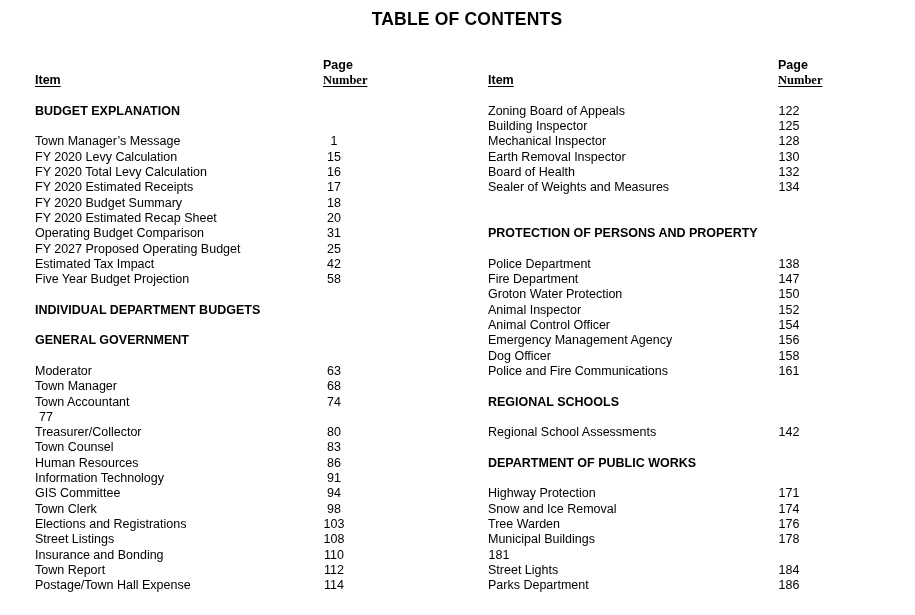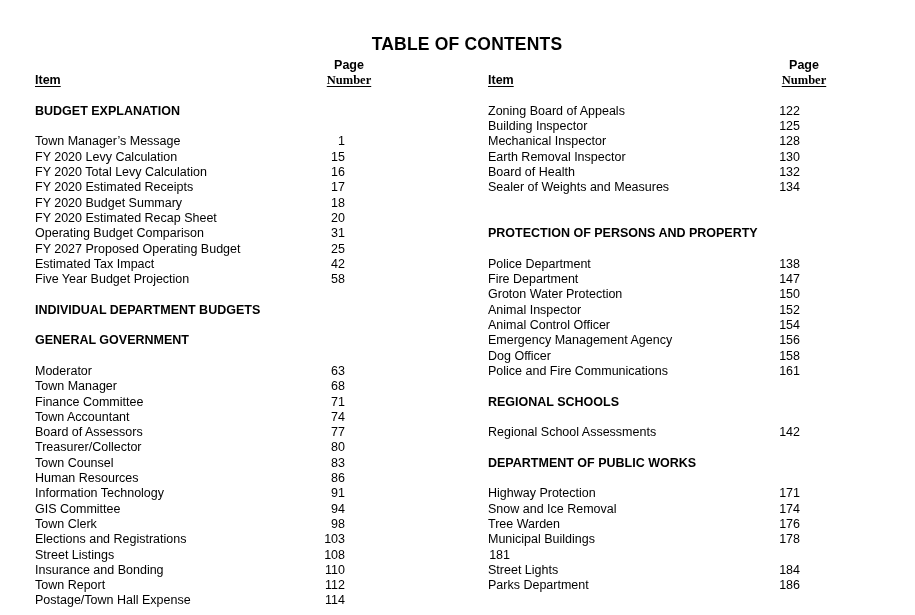--- a/index.html
+++ b/index.html
@@ -17,43 +17,42 @@
   .title {
     position: absolute;
     top: 9px;
     left: 0;
     right: 0;
     padding-left: 19px;
     text-align: center;
     font-size: 17.5px;
     font-weight: bold;
     letter-spacing: 0.2px;
-    margin-top: 25px;
   }
   .col { position: absolute; top: 58px; }
   .col-left  { left: 35px; }
   .col-right { left: 488px; }
   .row {
     display: flex;
     align-items: flex-end;
     height: 15.3px;
     line-height: 15.3px;
     white-space: nowrap;
   }
   .col-left  .label { width: 288px; }
   .col-right .label { width: 290px; }
   .page { width: 52px; }
-  .num  { width: 22px; text-align: right; }
+  .num  { width: 22px; text-align: center; }
   .header-row { height: auto; margin-bottom: 15.3px; }
   .hdr {
     font-weight: bold;
     text-decoration: underline;
     text-underline-offset: 2px;
   }
-  .pagehdr { font-weight: bold; text-align: center; }
+  .pagehdr { font-weight: bold; }
   .pagehdr .underline { text-decoration: underline; text-underline-offset: 2px; font-family: Liberation Serif, serif; }
   .row.heading .label { font-weight: bold; }
 </style>
 </head>
 <body>
 
 <div class="page-canvas">
 
   <div class="title">TABLE OF CONTENTS</div>
 
@@ -147,33 +146,26 @@
             <div class="num">63</div>
           </div>
         </div>
         <div class="row item">
           <div class="label">Town Manager</div>
           <div class="page">
             <div class="num">68</div>
           </div>
         </div>
         <div class="row item">
-          <div class="label">Finance Committee</div>
-          <div class="page">
-            <div class="num">71</div>
-          </div>
-        </div>
-        <div class="row item">
           <div class="label">Town Accountant</div>
           <div class="page">
             <div class="num">74</div>
           </div>
         </div>
         <div class="row item">
-          <div class="label">Board of Assessors</div>
           <div class="page">
             <div class="num">77</div>
           </div>
         </div>
         <div class="row item">
           <div class="label">Treasurer/Collector</div>
           <div class="page">
             <div class="num">80</div>
           </div>
         </div>

